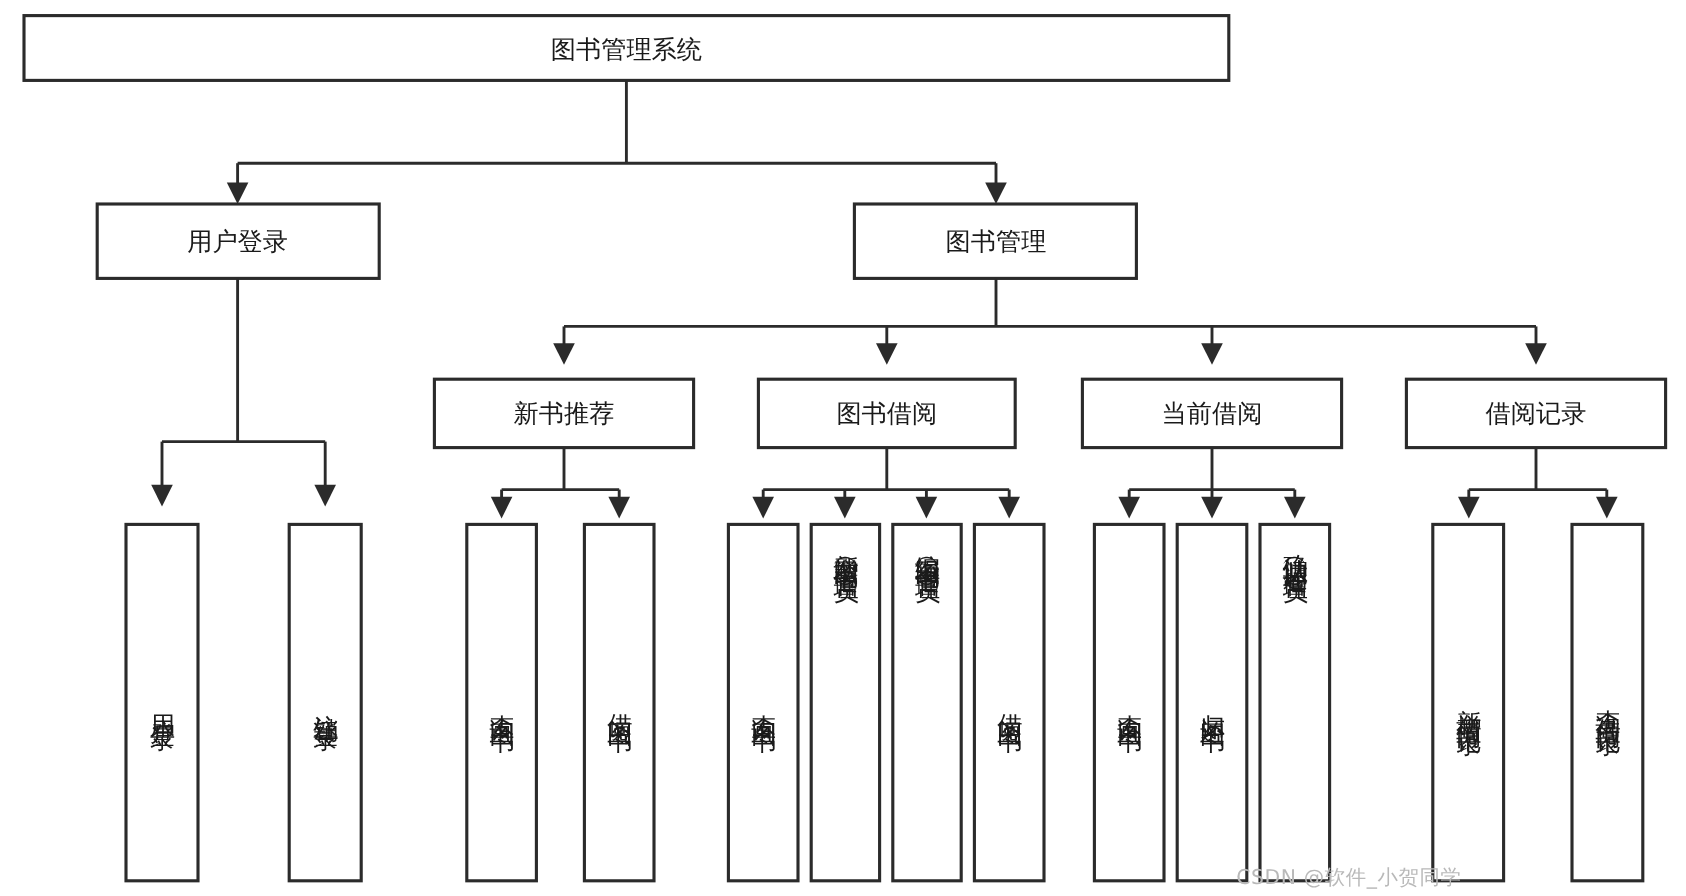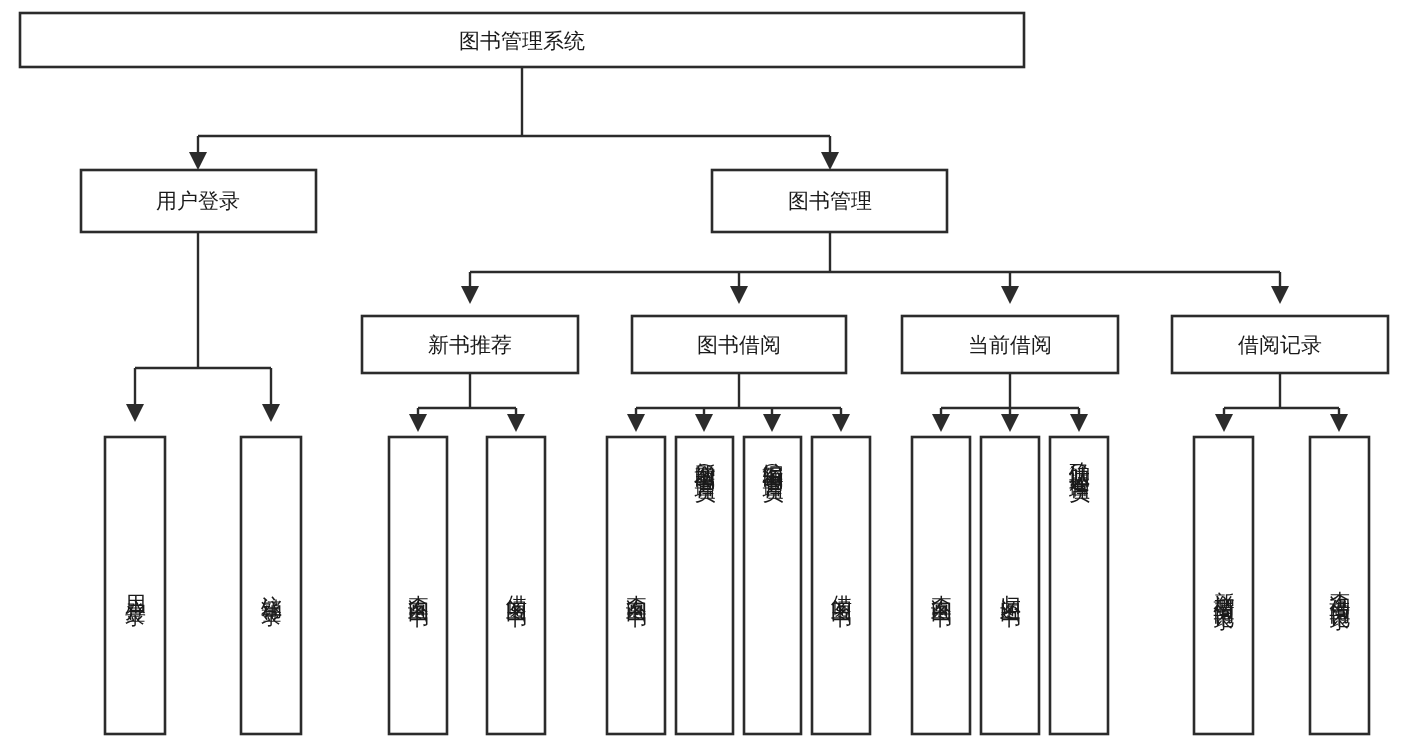--- a/index.html
+++ b/index.html
@@ -280,14 +280,15 @@
       <foreignObject x="1310" y="437" width="59" height="297">
         <div xmlns="http://www.w3.org/1999/xhtml" style="width:59px;height:297px;display:flex;align-items:center;justify-content:center;">
           <span style="writing-mode:vertical-rl;text-orientation:upright;font-family:'DejaVu Sans','Liberation Sans',sans-serif;font-size:21px;color:#1a1a1a;letter-spacing:4px;line-height:1;">查询借阅记录</span>
         </div>
       </foreignObject>
 
     </g>
 
   </svg>
 
+  <div class="watermark">CSDN @软件_小贺同学</div>
 
 </div>
 
 </body></html>

